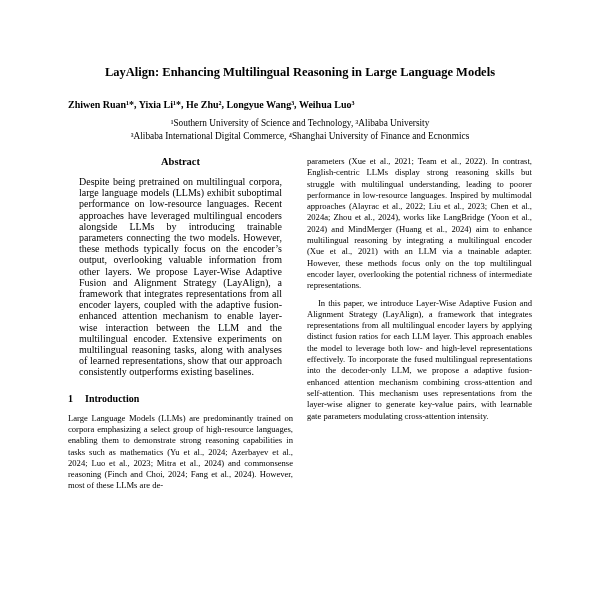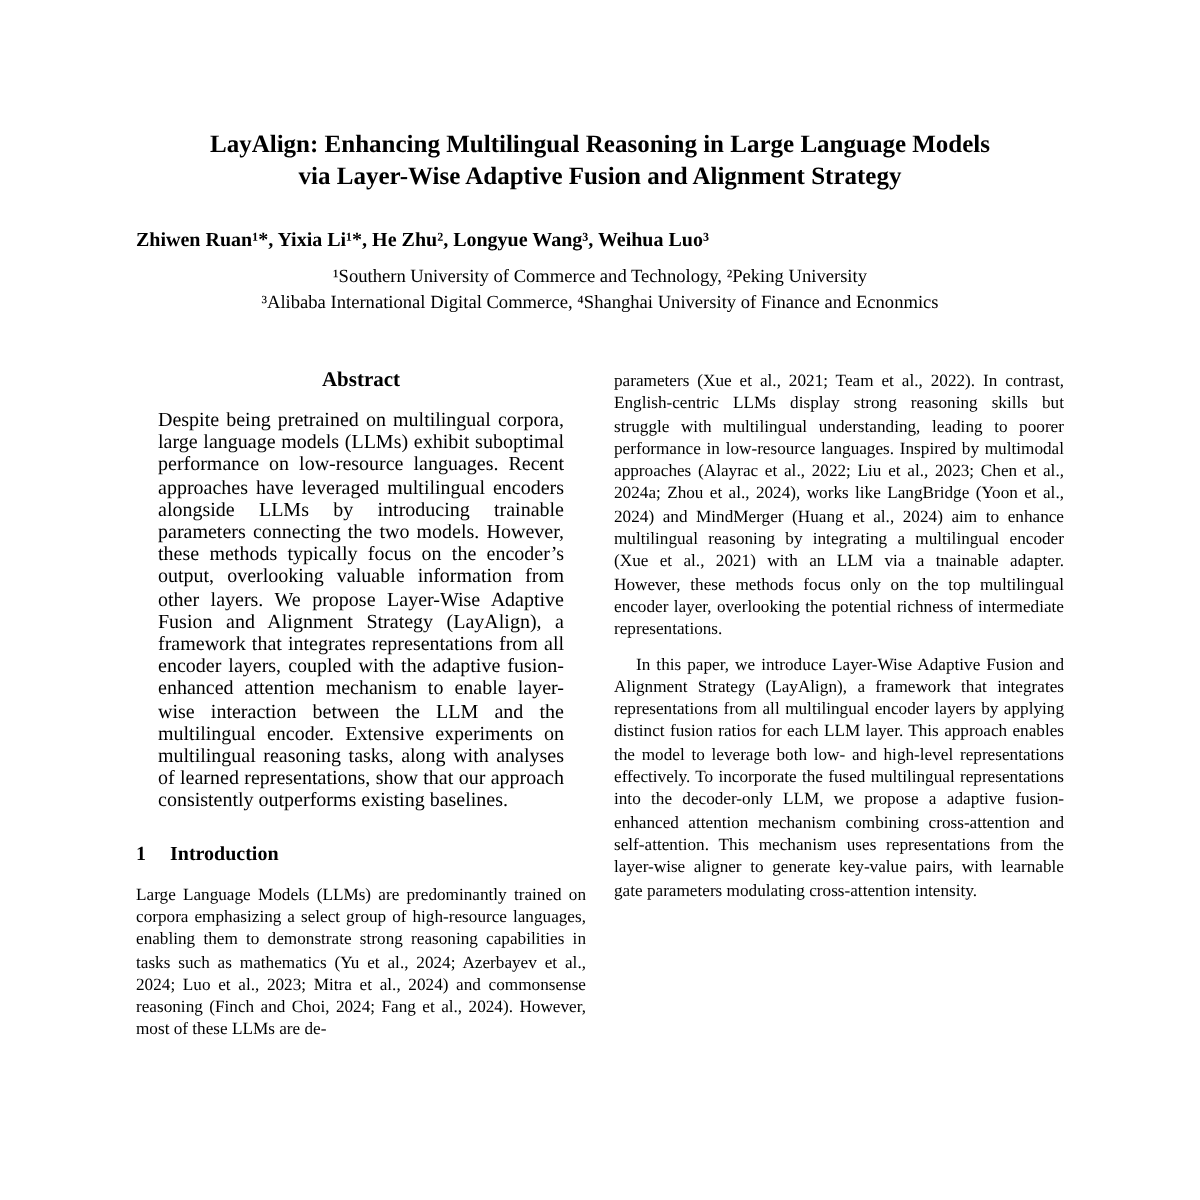--- a/index.html
+++ b/index.html
@@ -21,21 +21,21 @@
   }
   .authors {
     margin-top: 18px; text-align: left;
     font-size: 10px; font-weight: bold; line-height: 14px;
   }
   .affils {
     margin-top: 5px; text-align: center;
     font-size: 9.3px; line-height: 13px;
   }
   .columns {
-    display: flex; gap: 14px; margin-top: 26px;
+    display: flex; gap: 14px; margin-top: 13px;
   }
   .col { width: 225px; flex: 0 0 225px; }
   .abstract-heading {
     text-align: center; font-weight: bold; font-size: 10.5px;
     margin-bottom: 9px;
   }
   .abstract-body {
     font-size: 10px; line-height: 11.2px;
     text-align: justify; padding: 0 11px;
   }
@@ -51,29 +51,28 @@
   p.body + p.body { margin-top: 6px; }
   p.indent { text-indent: 11px; }
 </style>
 </head>
 <body>
 
 <div class="page">
 
   <div class="title">
     <div>LayAlign: Enhancing Multilingual Reasoning in Large Language Models</div>
-    <div>via Layer-Wise Adaptive Fusion and Alignment Strategy</div>
   </div>
 
   <div class="authors">
     <div>Zhiwen Ruan¹*,  Yixia Li¹*,  He Zhu²,  Longyue Wang³,  Weihua Luo³</div>
   </div>
 
   <div class="affils">
-    <div>¹Southern University of Commerce and Technology, ²Peking University</div>
+    <div>¹Southern University of Science and Technology, ³Alibaba University</div>
     <div>³Alibaba International Digital Commerce, ⁴Shanghai University of Finance and Ecnonmics</div>
   </div>
 
   <div class="columns">
 
     <div class="col">
       <div class="abstract-heading">Abstract</div>
       <p class="abstract-body">Despite being pretrained on multilingual corpora, large language models (LLMs) exhibit suboptimal performance on low-resource languages. Recent approaches have leveraged multilingual encoders alongside LLMs by introducing trainable parameters connecting the two models. However, these methods typically focus on the encoder’s output, overlooking valuable information from other layers. We propose Layer-Wise Adaptive Fusion and Alignment Strategy (LayAlign), a framework that integrates representations from all encoder layers, coupled with the adaptive fusion-enhanced attention mechanism to enable layer-wise interaction between the LLM and the multilingual encoder. Extensive experiments on multilingual reasoning tasks, along with analyses of learned representations, show that our approach consistently outperforms existing baselines.</p>
 
       <div class="section-heading">

